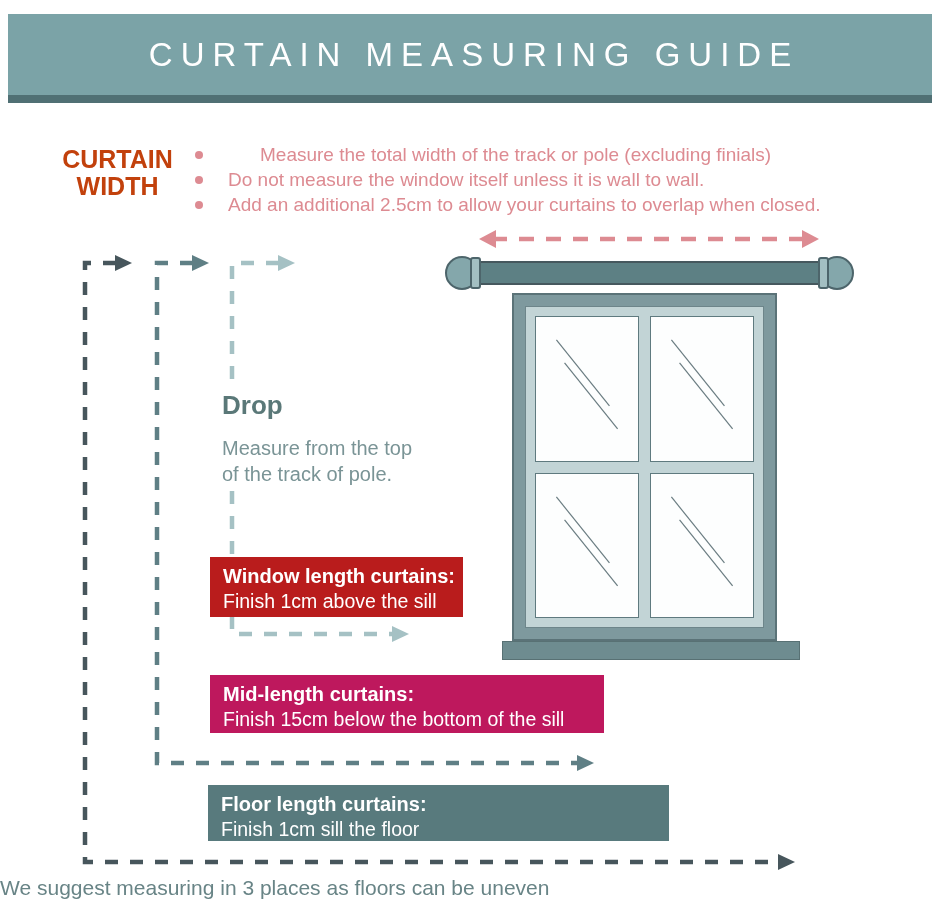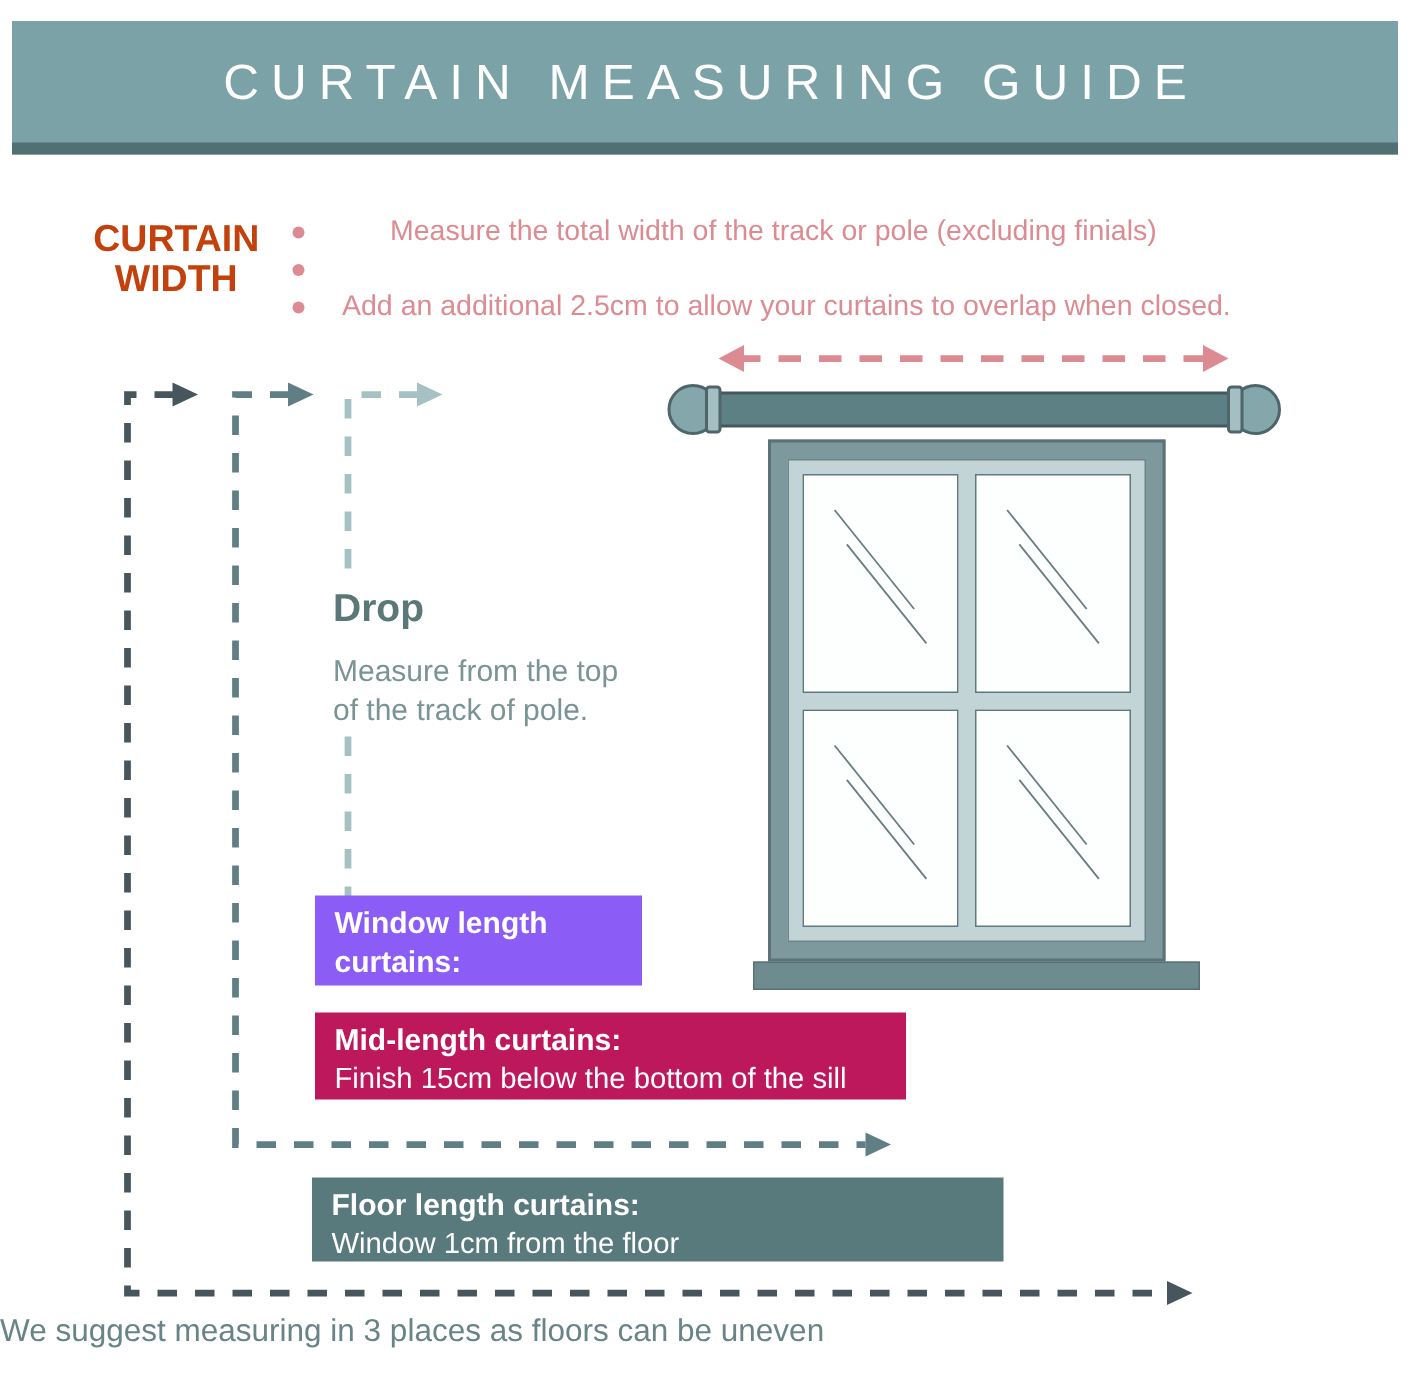--- a/index.html
+++ b/index.html
@@ -42,21 +42,21 @@
 
   
   .drop-block{position:absolute;left:222px;top:390px;width:215px;background:#ffffff;z-index:2;}
   .drop-title{color:#5a7878;font-size:26px;font-weight:bold;}
   .drop-para{color:#7a9496;font-size:20px;line-height:26px;margin-top:14px;}
 
   
   .len-box{position:absolute;color:#ffffff;padding:6px 0 0 13px;box-sizing:border-box;z-index:2;}
   .len-title{font-weight:bold;font-size:20px;line-height:26px;}
   .len-sub{font-size:19.5px;line-height:25px;}
-  .box-window{left:210px;top:557px;width:218px;height:60px;background:#8b5cf6;margin-top:40px;}
+  .box-window{left:210px;top:557px;width:253px;height:60px;background:#b91c1c;}
   .box-mid{left:210px;top:675px;width:394px;height:58px;background:#be185d;}
   .box-floor{left:208px;top:785px;width:461px;height:56px;background:#587a7d;}
 
   
   .footer-note{position:absolute;left:0;top:876px;width:940px;text-align:left;
                color:#688486;font-size:21px;z-index:2;}
 </style>
 </head>
 <body>
 
@@ -70,20 +70,21 @@
     <div>CURTAIN</div>
     <div>WIDTH</div>
   </div>
 
   <div class="bullet-row" style="top:142px;gap:32px;">
     <span class="bullet-dot"></span>
     <span>Measure the total width of the track or pole (excluding finials)</span>
   </div>
   <div class="bullet-row" style="top:167px;">
     <span class="bullet-dot"></span>
+    <span>Do not measure the window itself unless it is wall to wall.</span>
   </div>
   <div class="bullet-row" style="top:192px;">
     <span class="bullet-dot"></span>
     <span>Add an additional 2.5cm to allow your curtains to overlap when closed.</span>
   </div>
 
   <svg class="overlay" width="940" height="920">
 
     <g>
       <path d="M 492 239 H 806" stroke="#dd8b92" stroke-width="4.5" stroke-dasharray="15 12" fill="none"></path>
@@ -157,18 +158,18 @@
   <div class="len-box box-window">
     <div class="len-title">Window length curtains:</div>
     <div class="len-sub">Finish 1cm above the sill</div>
   </div>
   <div class="len-box box-mid">
     <div class="len-title">Mid-length curtains:</div>
     <div class="len-sub">Finish 15cm below the bottom of the sill</div>
   </div>
   <div class="len-box box-floor">
     <div class="len-title">Floor length curtains:</div>
-    <div class="len-sub">Window 1cm from the floor</div>
+    <div class="len-sub">Finish 1cm sill the floor</div>
   </div>
 
   <div class="footer-note">We suggest measuring in 3 places as floors can be uneven</div>
 
 </div>
 
 </body></html>

